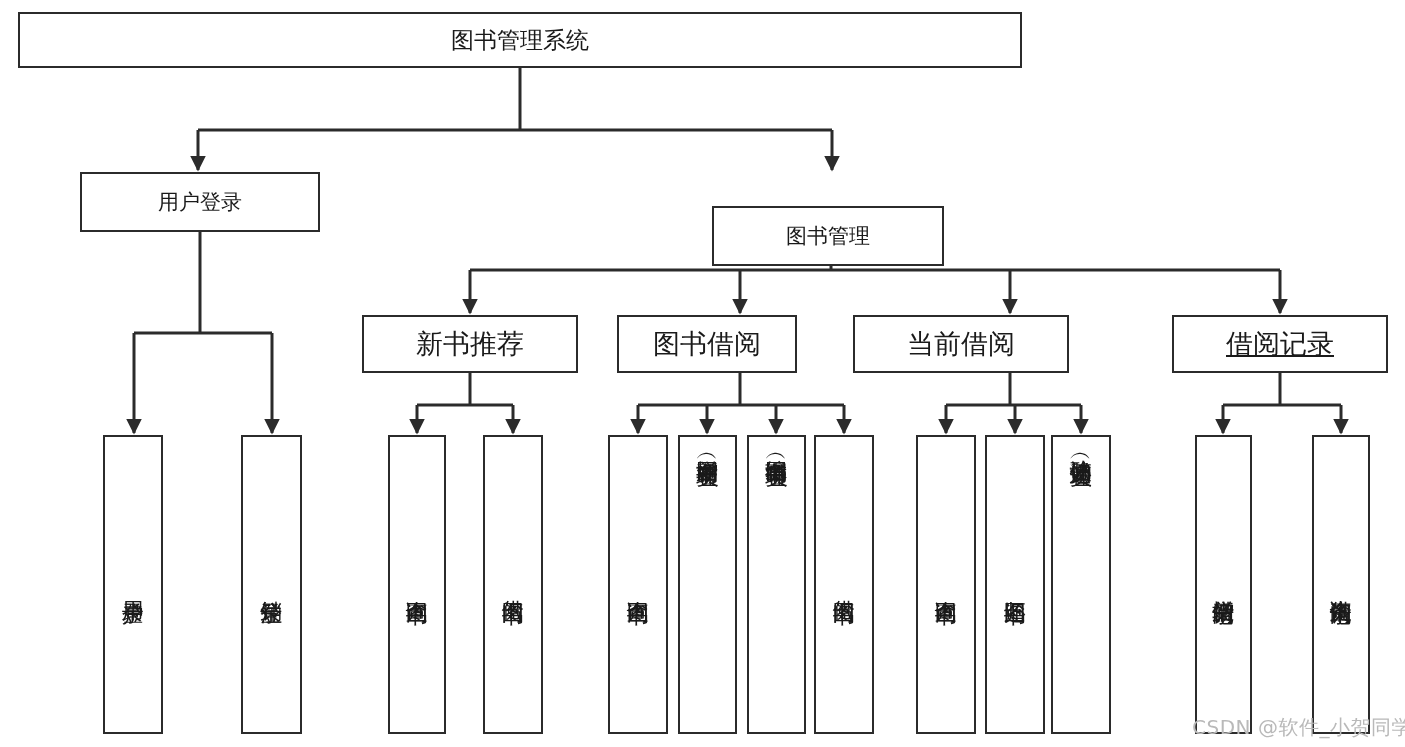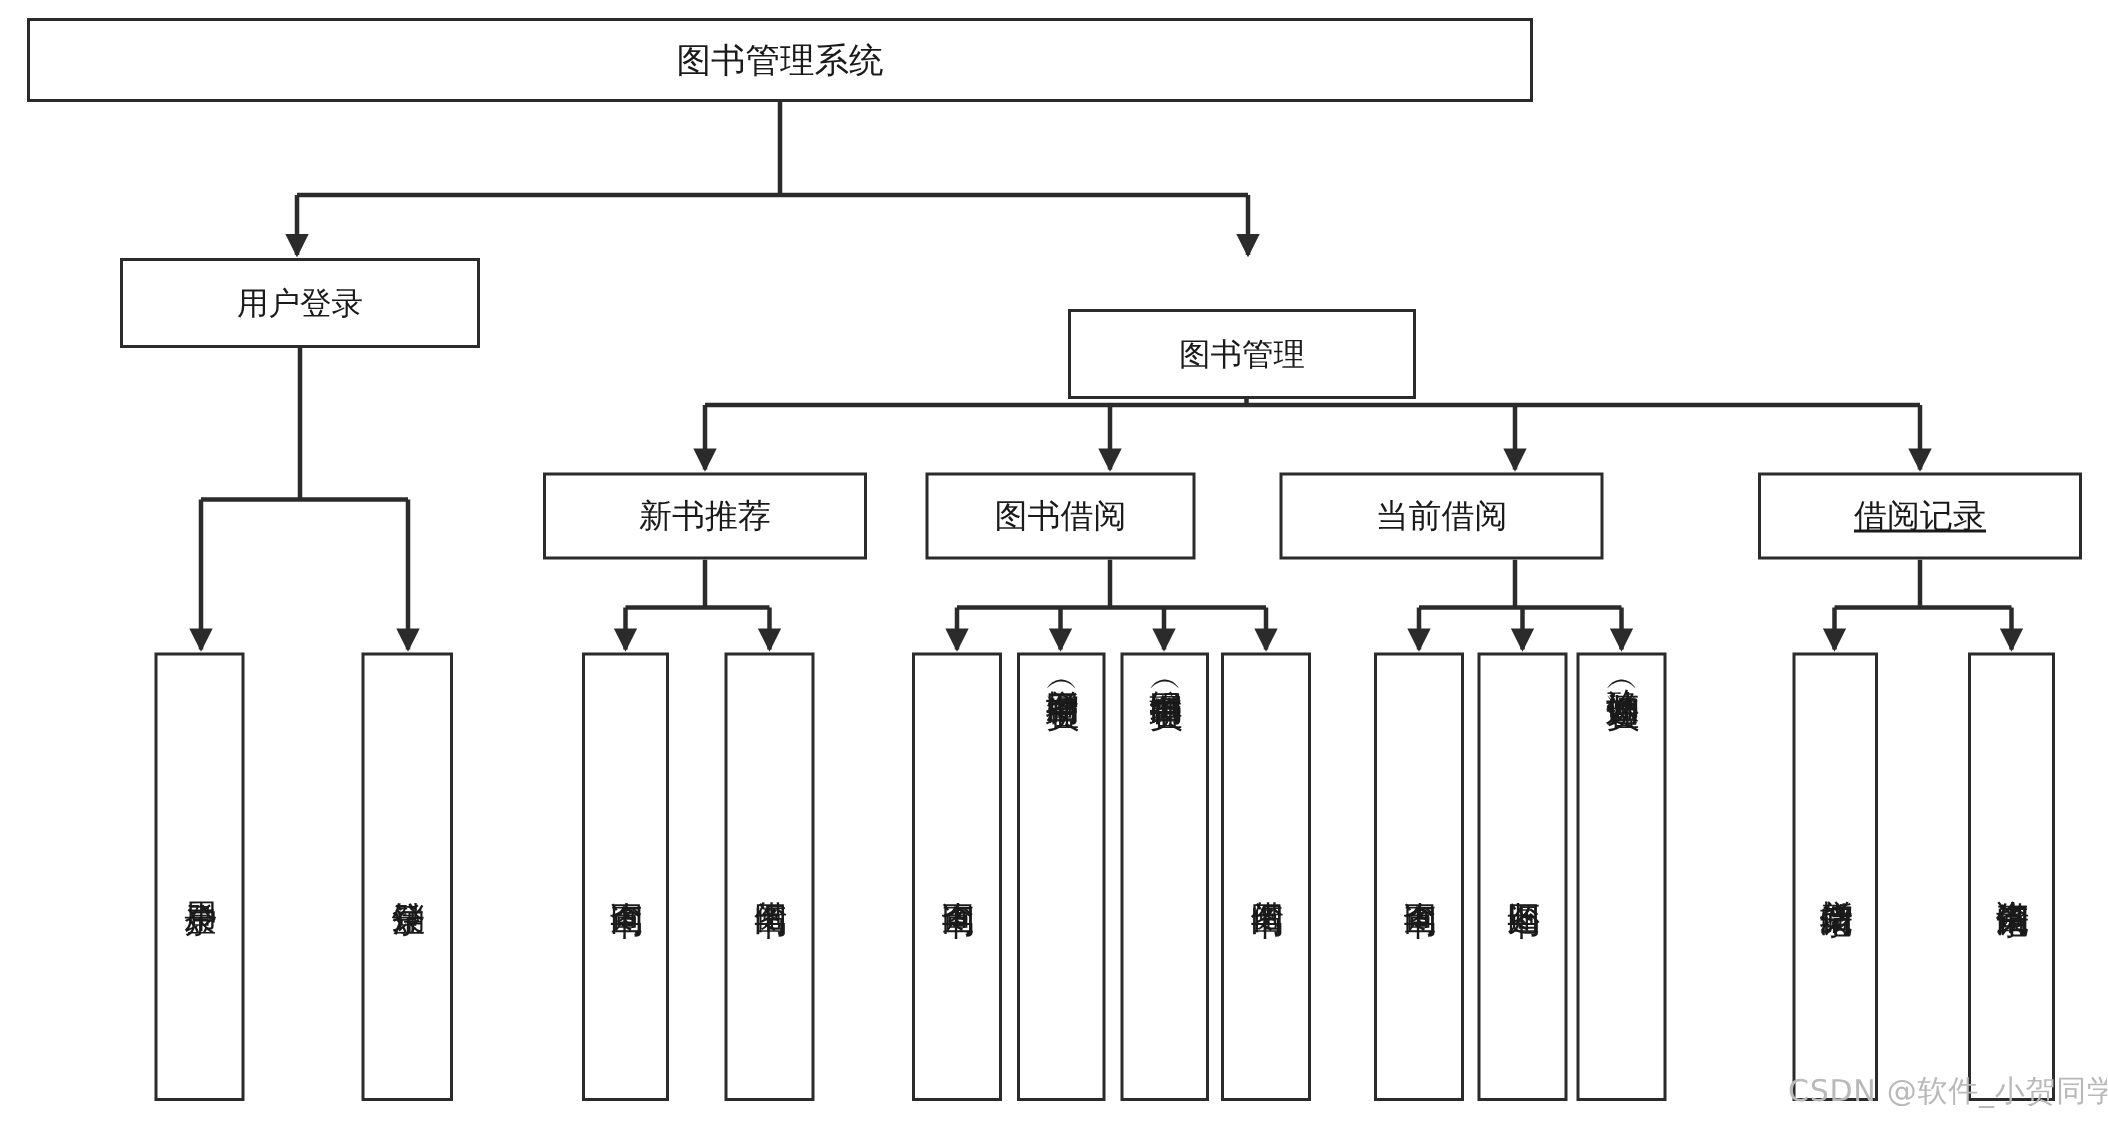--- a/index.html
+++ b/index.html
@@ -27,21 +27,21 @@
     justify-content: center;
     color: #1a1a1a;
   }
   .node-root {
     font-size: 23px;
   }
   .node-l2 {
     font-size: 21px;
   }
   .node-l3 {
-    font-size: 22px;
+    font-size: 27px;
   }
   .leaf {
     position: absolute;
     box-sizing: border-box;
     background: #ffffff;
     border: 2px solid #2b2b2b;
     display: flex;
     align-items: center;
     justify-content: center;
     color: #1a1a1a;

